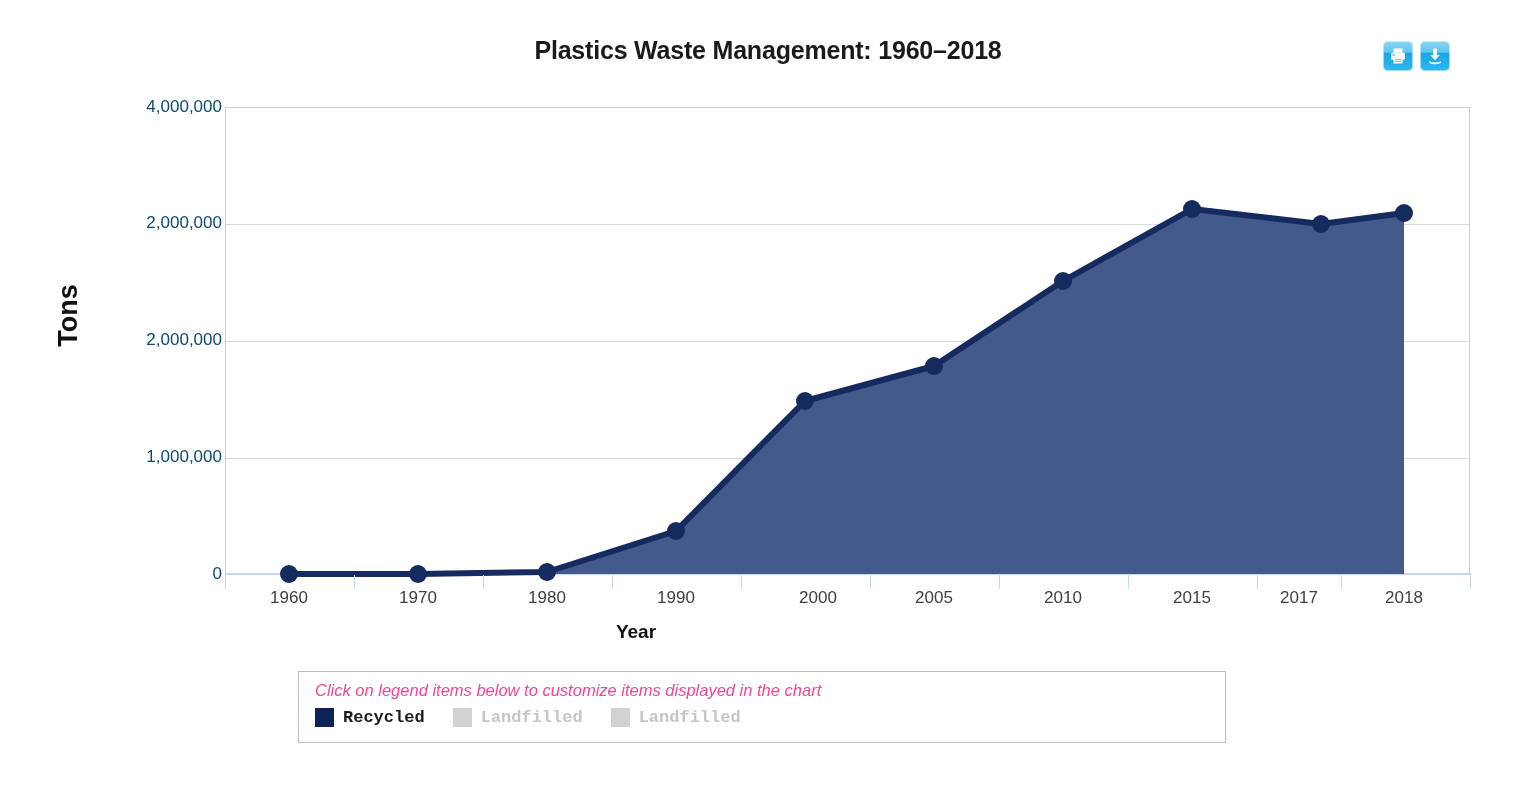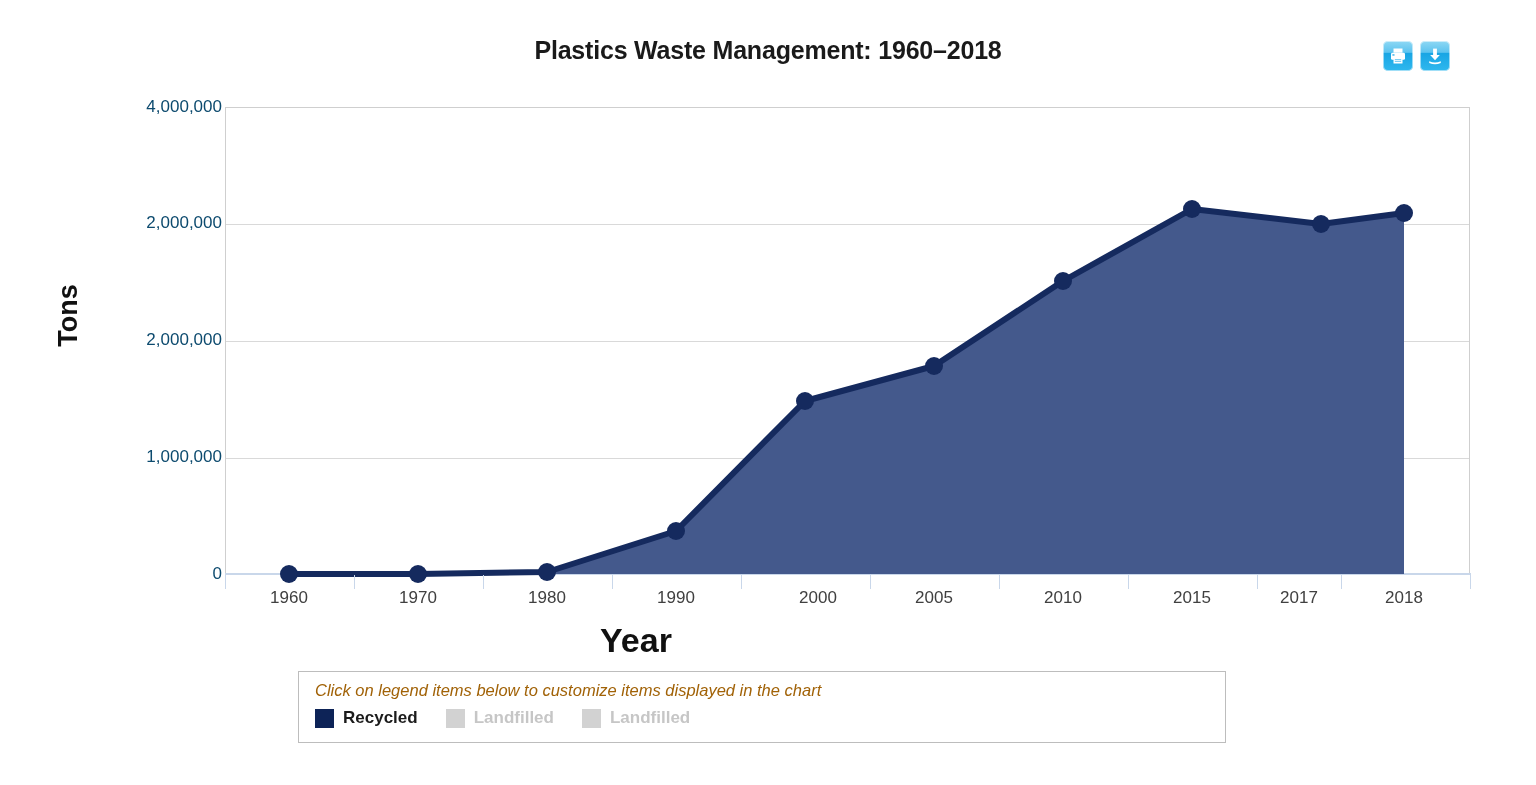--- a/index.html
+++ b/index.html
@@ -127,21 +127,21 @@
     font-size: 17px;
     color: #404040;
     white-space: nowrap;
   }
   #x-axis-title {
     position: absolute;
     left: 0;
     top: 621px;
     width: 1272px;
     text-align: center;
-    font-size: 34px;
+    font-size: 19px;
     font-weight: bold;
     color: #111111;
   }
 
   
   #series-svg {
     position: absolute;
     left: 225px;
     top: 107px;
     width: 1246px;
@@ -159,31 +159,32 @@
     border: 1px solid #bdbdbd;
     box-sizing: border-box;
     background: #ffffff;
   }
   #legend-hint {
     position: absolute;
     left: 16px;
     top: 9px;
     font-size: 16.5px;
     font-style: italic;
-    color: #a16207;
+    color: #ec4899;
     white-space: nowrap;
   }
   #legend-items {
     position: absolute;
     left: 16px;
     top: 36px;
     display: flex;
     align-items: center;
     gap: 0px;
     white-space: nowrap;
+    font-family: Liberation Mono, monospace;
   }
   .legend-item {
     display: flex;
     align-items: center;
     cursor: pointer;
     margin-right: 28px;
   }
   .legend-swatch {
     width: 19px;
     height: 19px;

